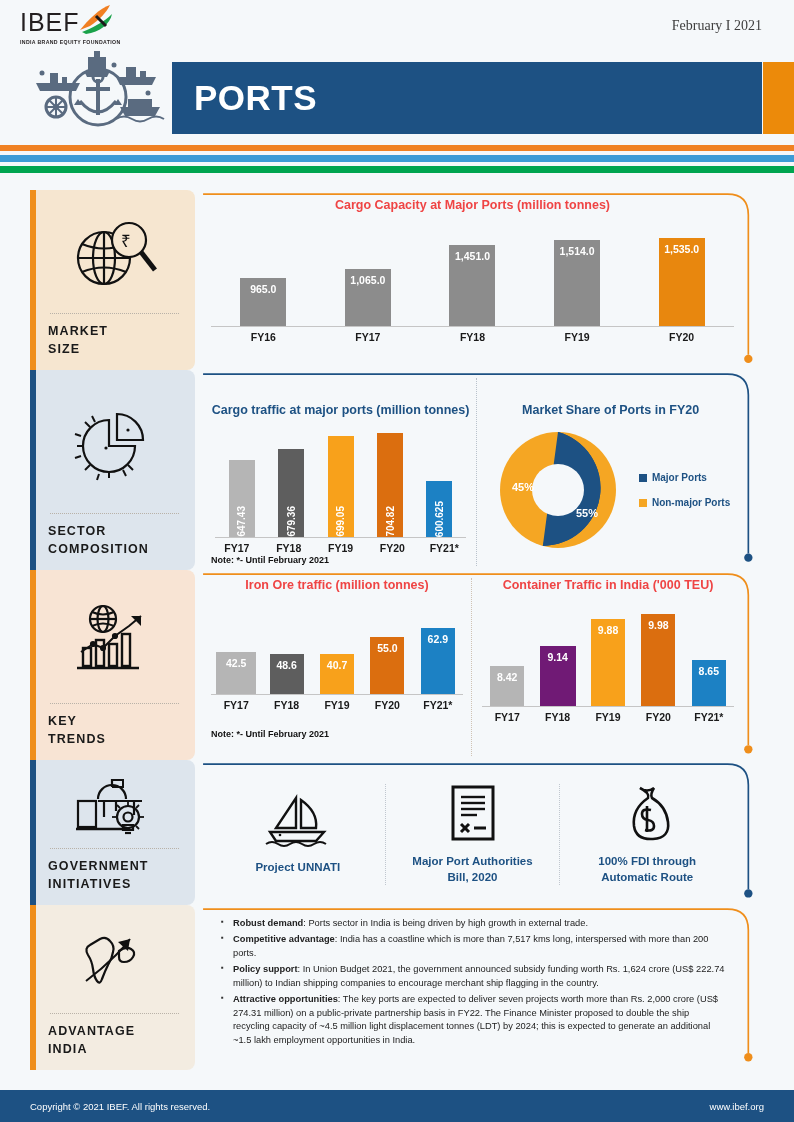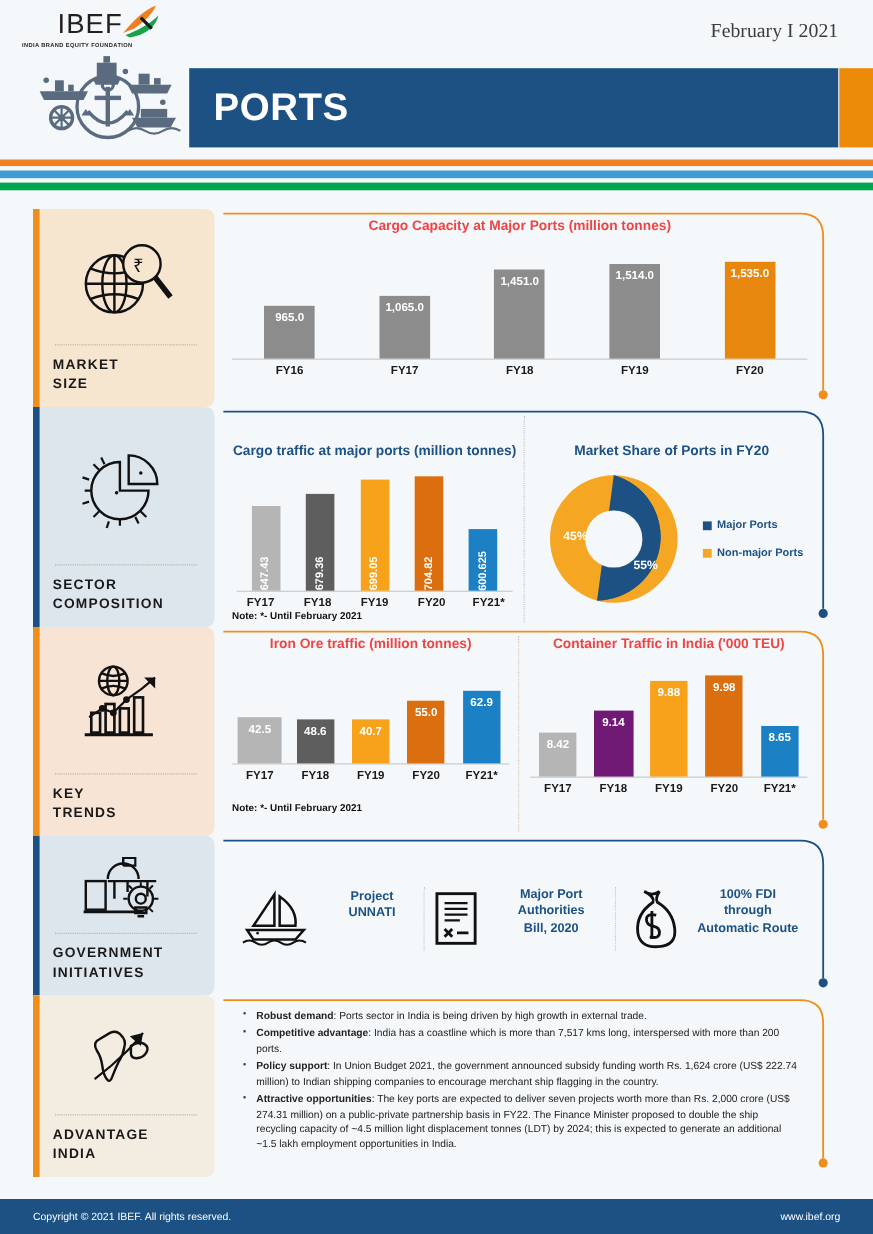--- a/index.html
+++ b/index.html
@@ -7,24 +7,24 @@
     width: 794px; height: 1122px;
     background: #f5f8fa;
     font-family: "Liberation Sans", sans-serif;
     position: relative;
     overflow: hidden;
   }
 
   
   .header { position: relative; height: 136px; }
   .logo-block { position: absolute; left: 20px; top: 10px; width: 160px; }
-  .ibef-word { display: flex; align-items: flex-start; justify-content: center; }
+  .ibef-word { display: flex; align-items: flex-start; }
   .ibef-text { font-size: 25px; font-weight: 400; letter-spacing: 1px; color: #231f20; line-height: 1; font-family: "Liberation Sans", sans-serif; }
   .ibef-tag { font-size: 5.2px; letter-spacing: .35px; color: #231f20; margin-top: 3px; font-weight: 700; }
-  .date-label { position: absolute; right: 32px; top: 18px; font-size: 18px; color: #3d3d3d; font-family: "Liberation Serif", serif; }
+  .date-label { position: absolute; right: 32px; top: 18px; font-size: 14px; color: #3d3d3d; font-family: "Liberation Serif", serif; }
   .title-bar {
     position: absolute; left: 172px; top: 62px; right: 32px; height: 72px;
     background: #1d5183;
   }
   .title-bar .title-text {
     color: #ffffff; font-size: 35px; font-weight: 700; letter-spacing: .5px;
     padding-left: 22px; line-height: 72px;
   }
   .title-orange { position: absolute; right: 0; top: 62px; width: 31px; height: 72px; background: #ec8a0a; }
   .stripe { position: absolute; left: 0; right: 0; }
@@ -84,21 +84,21 @@
   .tick { flex: 1; text-align: center; font-size: 10.5px; font-weight: 700; color: #1a1a1a; padding-top: 4px; }
   .note { font-size: 9px; font-weight: 700; color: #111; }
 
   
   .donut-wrap { display: flex; align-items: center; justify-content: center; gap: 14px; }
   .legend-item { display: flex; align-items: center; gap: 5px; font-size: 10px; font-weight: 700; color: #1d5183; margin: 14px 0; }
   .legend-sw { width: 8px; height: 8px; display: inline-block; }
 
   
   .gov-row { display: flex; height: 100%; align-items: center; }
-  .gov-item { flex: 1; display: flex; flex-direction: row; align-items: flex-start; justify-content: center; gap: 12px; padding: 0 6px; }
+  .gov-item { flex: 1; display: flex; flex-direction: column; align-items: center; justify-content: center; gap: 12px; padding: 0 6px; }
   .gov-item + .gov-item { border-left: 1px dotted #c0c7cf; }
   .gov-label { font-size: 11.5px; font-weight: 700; color: #1d5183; text-align: center; line-height: 1.35; }
 
   
   ul.adv { list-style: none; padding: 4px 8px 0 8px; }
   ul.adv li {
     position: relative; padding-left: 14px; margin-bottom: 3px;
     font-size: 9.3px; line-height: 1.45; color: #222;
   }
   ul.adv li:before {

